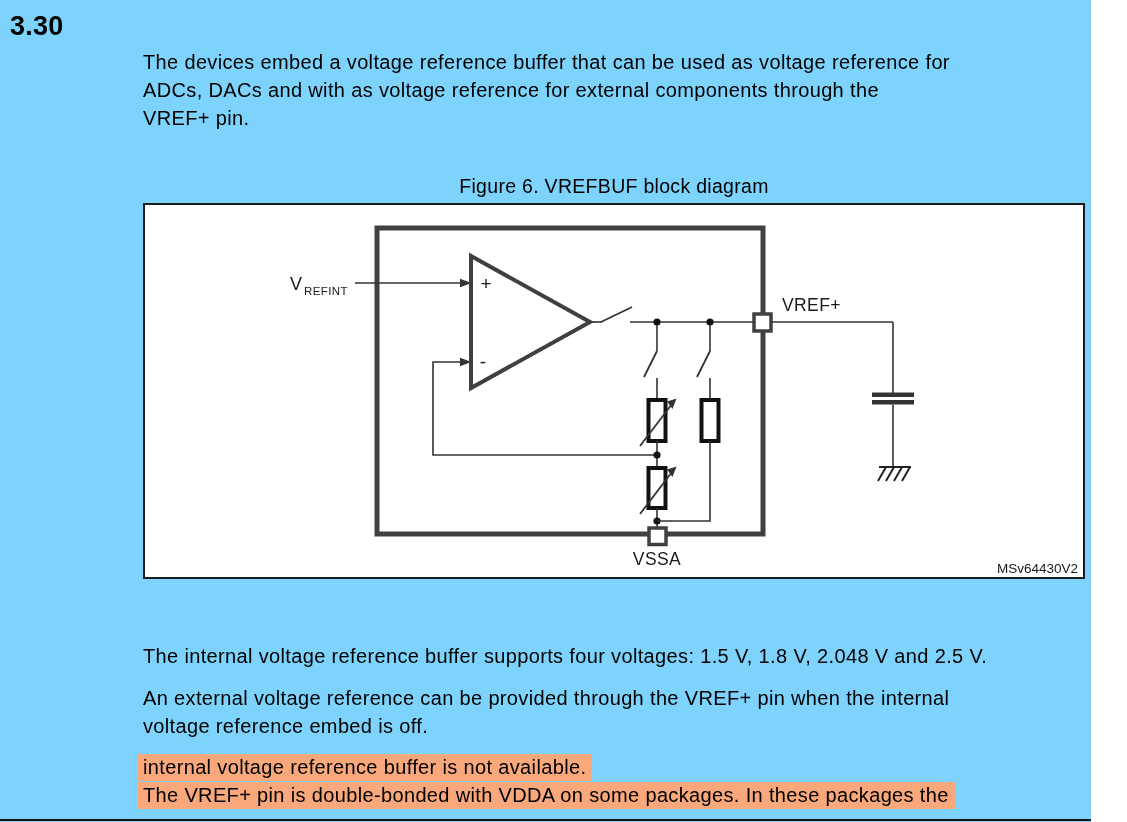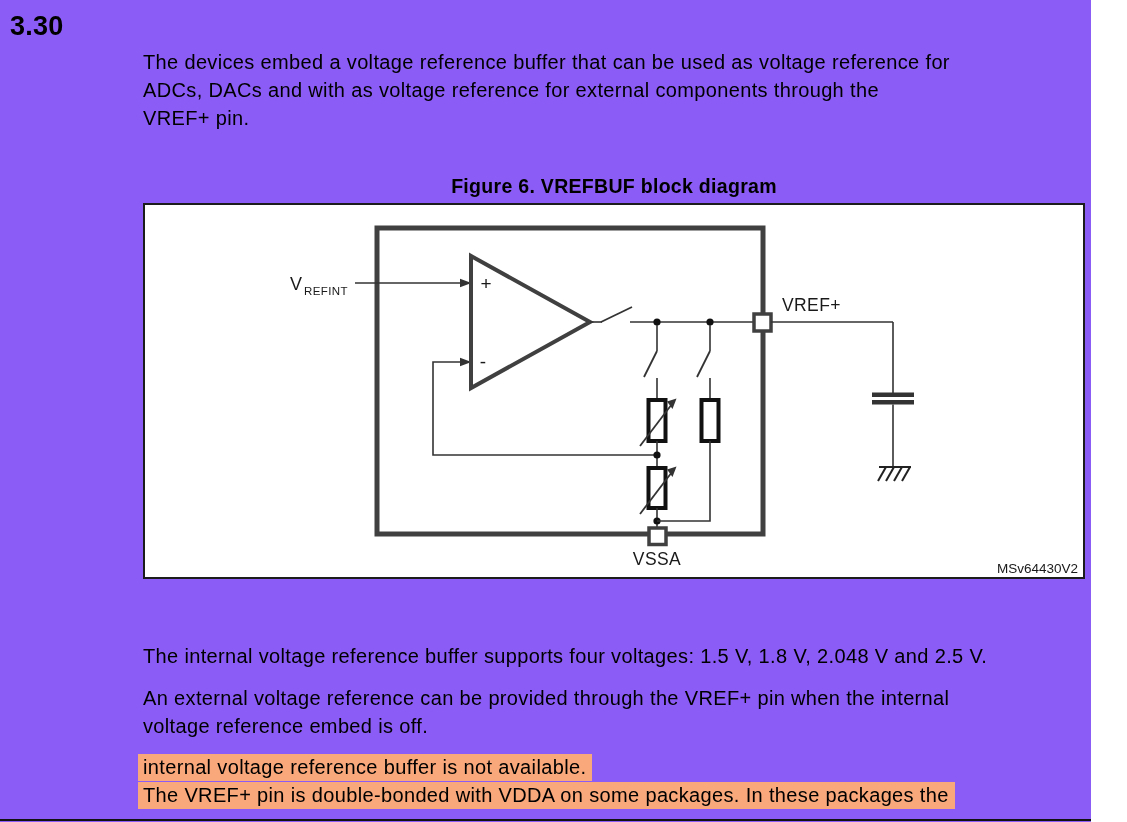--- a/index.html
+++ b/index.html
@@ -1,27 +1,27 @@
 <!DOCTYPE html>
 <html><head>
 <meta charset="utf-8">
 <style>
   * { margin:0; padding:0; box-sizing:border-box; }
   html,body { background:#ffffff; }
   #page-root {
-    position:relative; width:1091px; height:822px; background:#8b5cf6;
+    position:relative; width:1091px; height:822px; background:#7dd3fc;
     font-family:"Liberation Sans", sans-serif; color:#000; overflow:hidden;
   }
   .sec-head { position:absolute; top:11px; font-weight:bold; font-size:27px; letter-spacing:0.2px; }
   #sec-num { left:10px; }
   #sec-title { left:143px; }
   .body-par { position:absolute; left:143px; font-size:20px; line-height:28px; letter-spacing:0.35px; }
   .fig-caption {
     position:absolute; left:143px; top:175px; width:942px; text-align:center;
-    font-weight:bold; font-size:19.5px; letter-spacing:0.3px;
+    font-weight:normal; font-size:19.5px; letter-spacing:0.3px;
   }
   .fig-frame {
     position:absolute; left:143px; top:203px; width:942px; height:376px;
     border:2px solid #1c1c1c; background:#fff;
   }
   .fig-frame svg { display:block; width:100%; height:100%; }
   svg text { font-family:"Liberation Sans", sans-serif; fill:#1a1a1a; }
   .hl-par { position:absolute; left:143px; top:753px; font-size:20px; line-height:28px; letter-spacing:0.35px; }
   .hl-line { display:block; }
   .hl {

